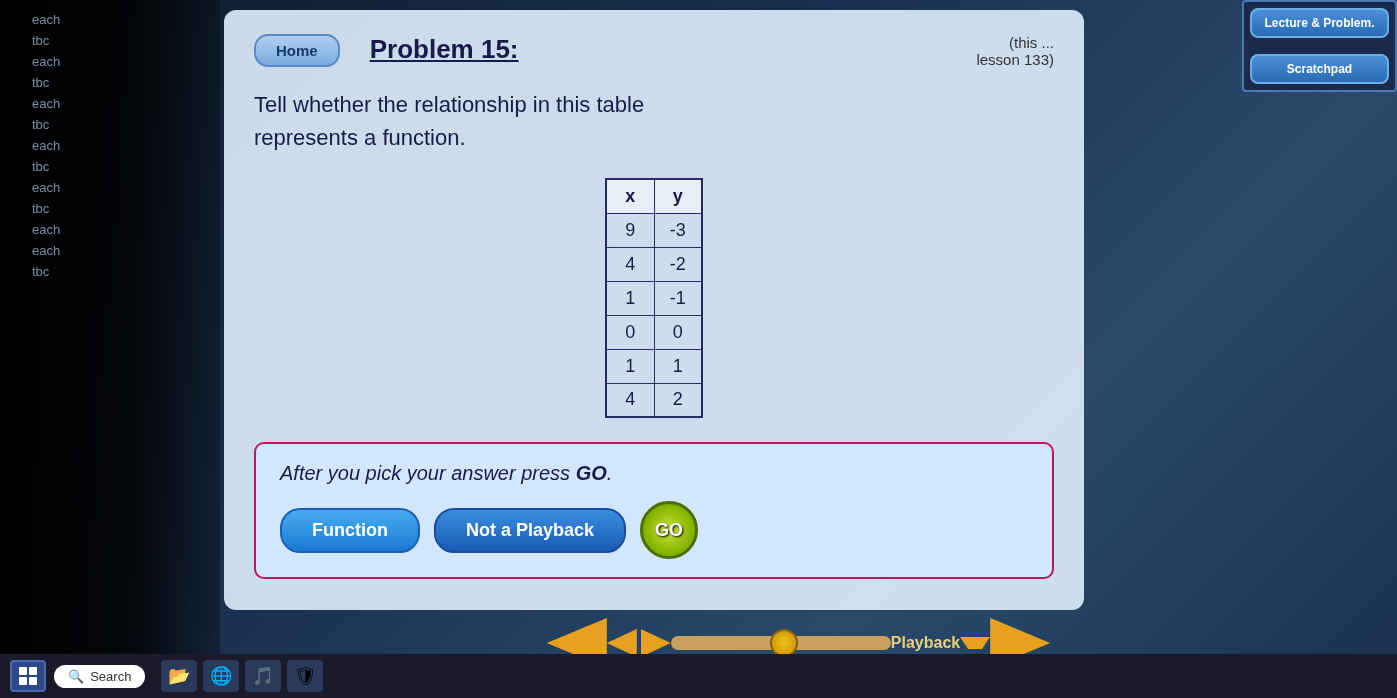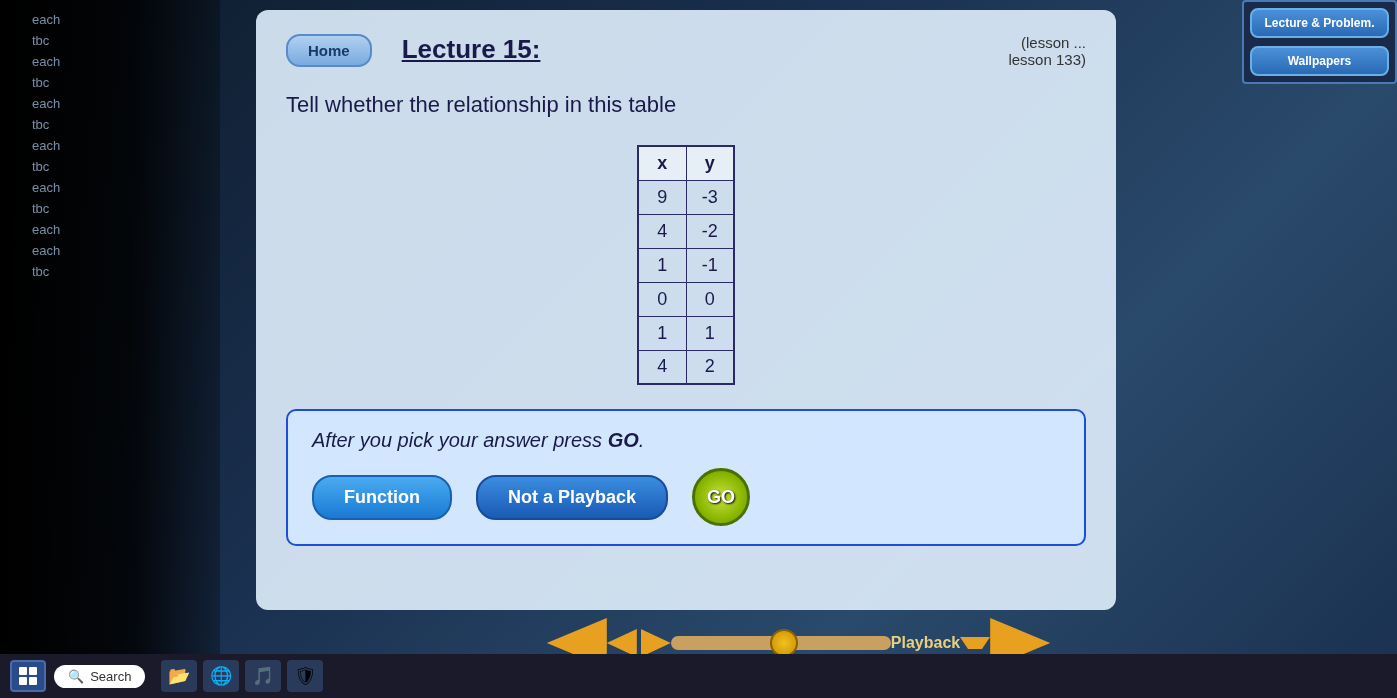--- a/index.html
+++ b/index.html
@@ -44,40 +44,40 @@
     .nav-panel {
       position: absolute;
       top: 0;
       right: 0;
       width: 155px;
       background: #1a2a4a;
       border: 2px solid #4a7ab5;
       border-radius: 4px;
       display: flex;
       flex-direction: column;
-      gap: 8px;
+      gap: 16px;
       padding: 6px;
     }
 
     .nav-btn {
       background: linear-gradient(to bottom, #4a90d9 0%, #2a6ab5 100%);
       border: 2px solid #6aafe8;
       border-radius: 8px;
       color: white;
       font-size: 12px;
       font-weight: bold;
       padding: 6px 8px;
       text-align: center;
       cursor: pointer;
     }
 
     
     .main-panel {
       position: absolute;
-      left: 256px;
+      left: 224px;
       top: 10px;
       width: 860px;
       background: rgba(220, 235, 250, 0.92);
       border-radius: 12px;
       padding: 24px 30px 20px 30px;
       min-height: 600px;
     }
 
     
     .header-row {
@@ -143,41 +143,41 @@
     }
 
     .data-table th {
       font-weight: bold;
       background: rgba(255,255,255,0.5);
     }
 
     
     .answer-panel {
       background: rgba(210, 230, 255, 0.95);
-      border: 2px solid #1d4ed8;
+      border: 2px solid #be185d;
       border-radius: 10px;
       padding: 18px 24px;
     }
 
     .answer-prompt {
       font-size: 20px;
       color: #1a1a4a;
       margin-bottom: 16px;
       font-style: italic;
     }
 
     .answer-prompt em {
       font-weight: bold;
       font-style: italic;
     }
 
     .answer-buttons {
       display: flex;
       align-items: center;
-      gap: 24px;
+      gap: 14px;
     }
 
     .btn-function {
       background: linear-gradient(to bottom, #4aabf0 0%, #1a7ad4 100%);
       border: 2px solid #1a60b0;
       border-radius: 20px;
       color: white;
       font-size: 18px;
       font-weight: bold;
       padding: 10px 30px;
@@ -364,36 +364,37 @@
   <div class="sidebar-item">each</div>
   <div class="sidebar-item">tbc</div>
   <div class="sidebar-item">each</div>
   <div class="sidebar-item">each</div>
   <div class="sidebar-item">tbc</div>
 </div>
 
 <div class="nav-panel">
   <button class="nav-btn">Lecture
 &amp; Problem.</button>
-  <button class="nav-btn">Wallpapers</button>
+  <button class="nav-btn">Scratchpad</button>
 </div>
 
 <div class="main-panel">
 
   <div class="header-row">
     <button class="home-btn">Home</button>
-    <div class="problem-title">Lecture 15:</div>
+    <div class="problem-title">Problem 15:</div>
     <div class="lesson-ref">
-      <div>(lesson ... </div>
+      <div>(this ... </div>
       <div>lesson 133)</div>
     </div>
   </div>
 
   <div class="problem-text">
     <div>Tell whether the relationship in this table</div>
+    <div>represents a function.</div>
   </div>
 
   <div class="table-wrapper">
     <table class="data-table">
       <thead>
         <tr>
           <th>x</th>
           <th>y</th>
         </tr>
       </thead>

